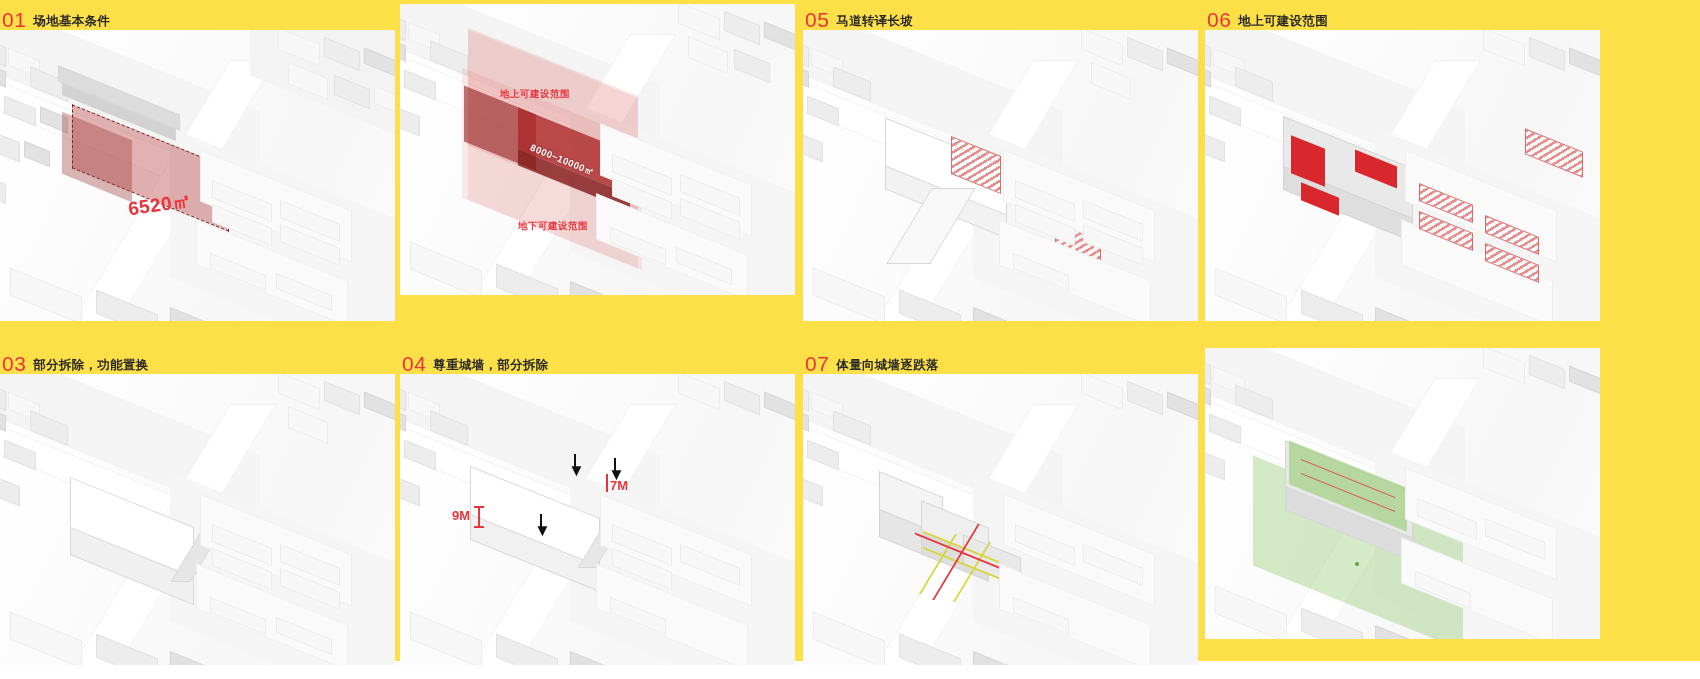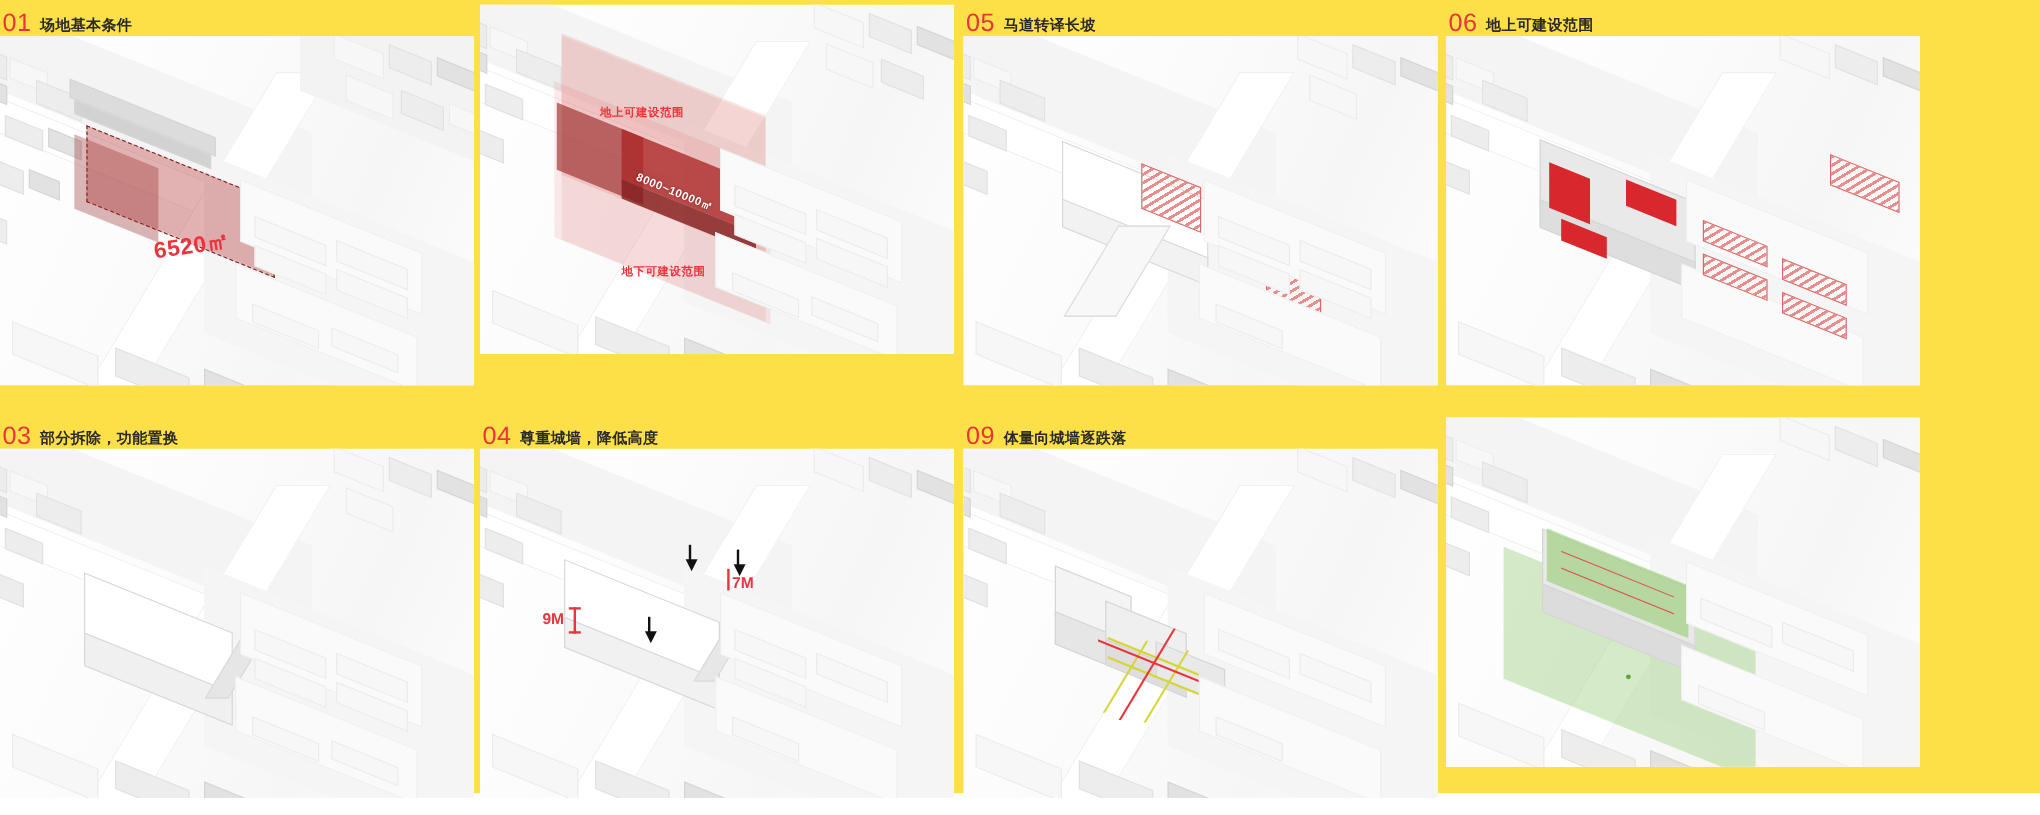--- a/index.html
+++ b/index.html
@@ -331,21 +331,21 @@
         <div class="blk l" style="left:0px;top:0px;width:70px;height:26px;transform:skewY(22deg);"></div>
         <div class="blk" style="left:86px;top:20px;width:60px;height:22px;transform:skewY(22deg);"></div>
         <div class="blk d" style="left:160px;top:36px;width:52px;height:18px;transform:skewY(22deg);"></div>
       </div>
     </div>
   </div>
 
   <div class="panel" style="left:400px;top:348px;">
     <div class="hdr">
       <span class="num">04</span>
-      <span class="ttl">尊重城墙，降低高度</span>
+      <span class="ttl">尊重城墙，部分拆除</span>
     </div>
     <div class="scene">
       <div class="sc-bg"></div>
       <div class="plate" style="left:-40px;top:20px;width:300px;height:70px;transform:skewY(22deg);background:#f4f4f4;"></div>
       <div class="road" style="left:-60px;top:100px;width:360px;height:30px;transform:skewY(22deg);"></div>
       <div class="road" style="left:140px;top:30px;width:46px;height:300px;transform:skewX(-31deg);"></div>
       <div class="plate" style="left:170px;top:150px;width:260px;height:150px;transform:skewY(22deg);background:#f5f5f5;"></div>
 
       <div class="cluster" style="left:-30px;top:10px;">
         <div class="blk" style="left:0px;top:0px;width:34px;height:18px;transform:skewY(22deg);"></div>
@@ -394,21 +394,21 @@
       <div class="cluster" style="left:10px;top:252px;">
         <div class="blk l" style="left:0px;top:0px;width:70px;height:26px;transform:skewY(22deg);"></div>
         <div class="blk" style="left:86px;top:20px;width:60px;height:22px;transform:skewY(22deg);"></div>
         <div class="blk d" style="left:160px;top:36px;width:52px;height:18px;transform:skewY(22deg);"></div>
       </div>
     </div>
   </div>
 
   <div class="panel" style="left:803px;top:348px;">
     <div class="hdr">
-      <span class="num">09</span>
+      <span class="num">07</span>
       <span class="ttl">体量向城墙逐跌落</span>
     </div>
     <div class="scene">
       <div class="sc-bg"></div>
       <div class="plate" style="left:-40px;top:20px;width:300px;height:70px;transform:skewY(22deg);background:#f4f4f4;"></div>
       <div class="road" style="left:-60px;top:100px;width:360px;height:30px;transform:skewY(22deg);"></div>
       <div class="road" style="left:140px;top:30px;width:46px;height:300px;transform:skewX(-31deg);"></div>
       <div class="plate" style="left:170px;top:150px;width:260px;height:150px;transform:skewY(22deg);background:#f5f5f5;"></div>
 
       <div class="cluster" style="left:-30px;top:10px;">

